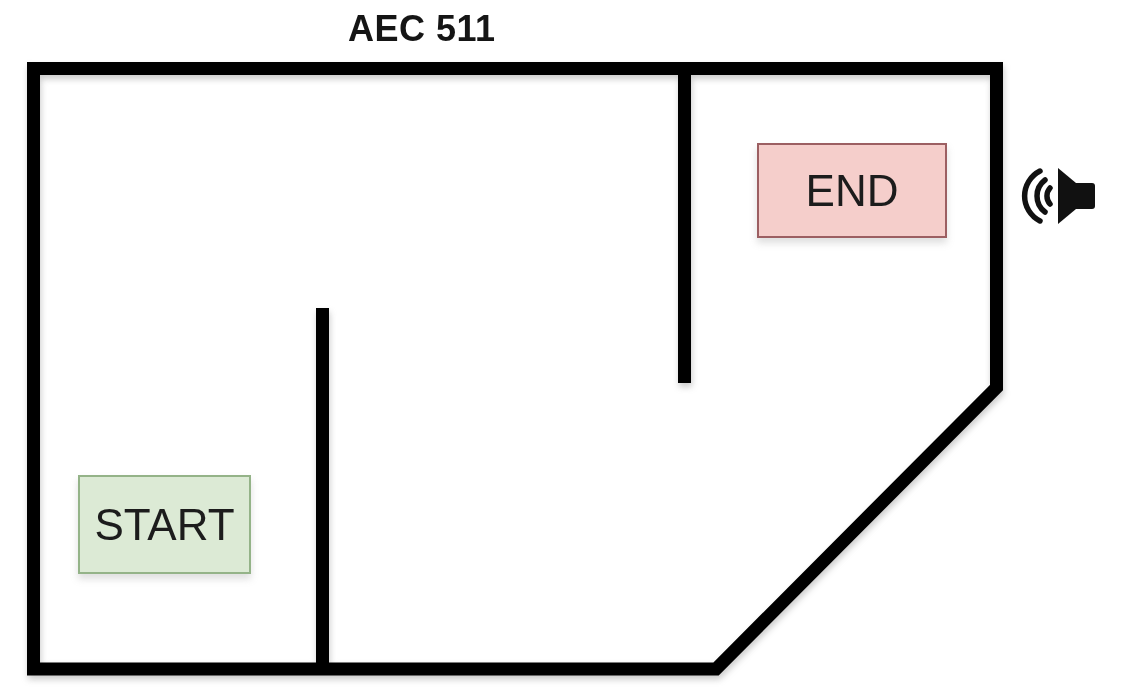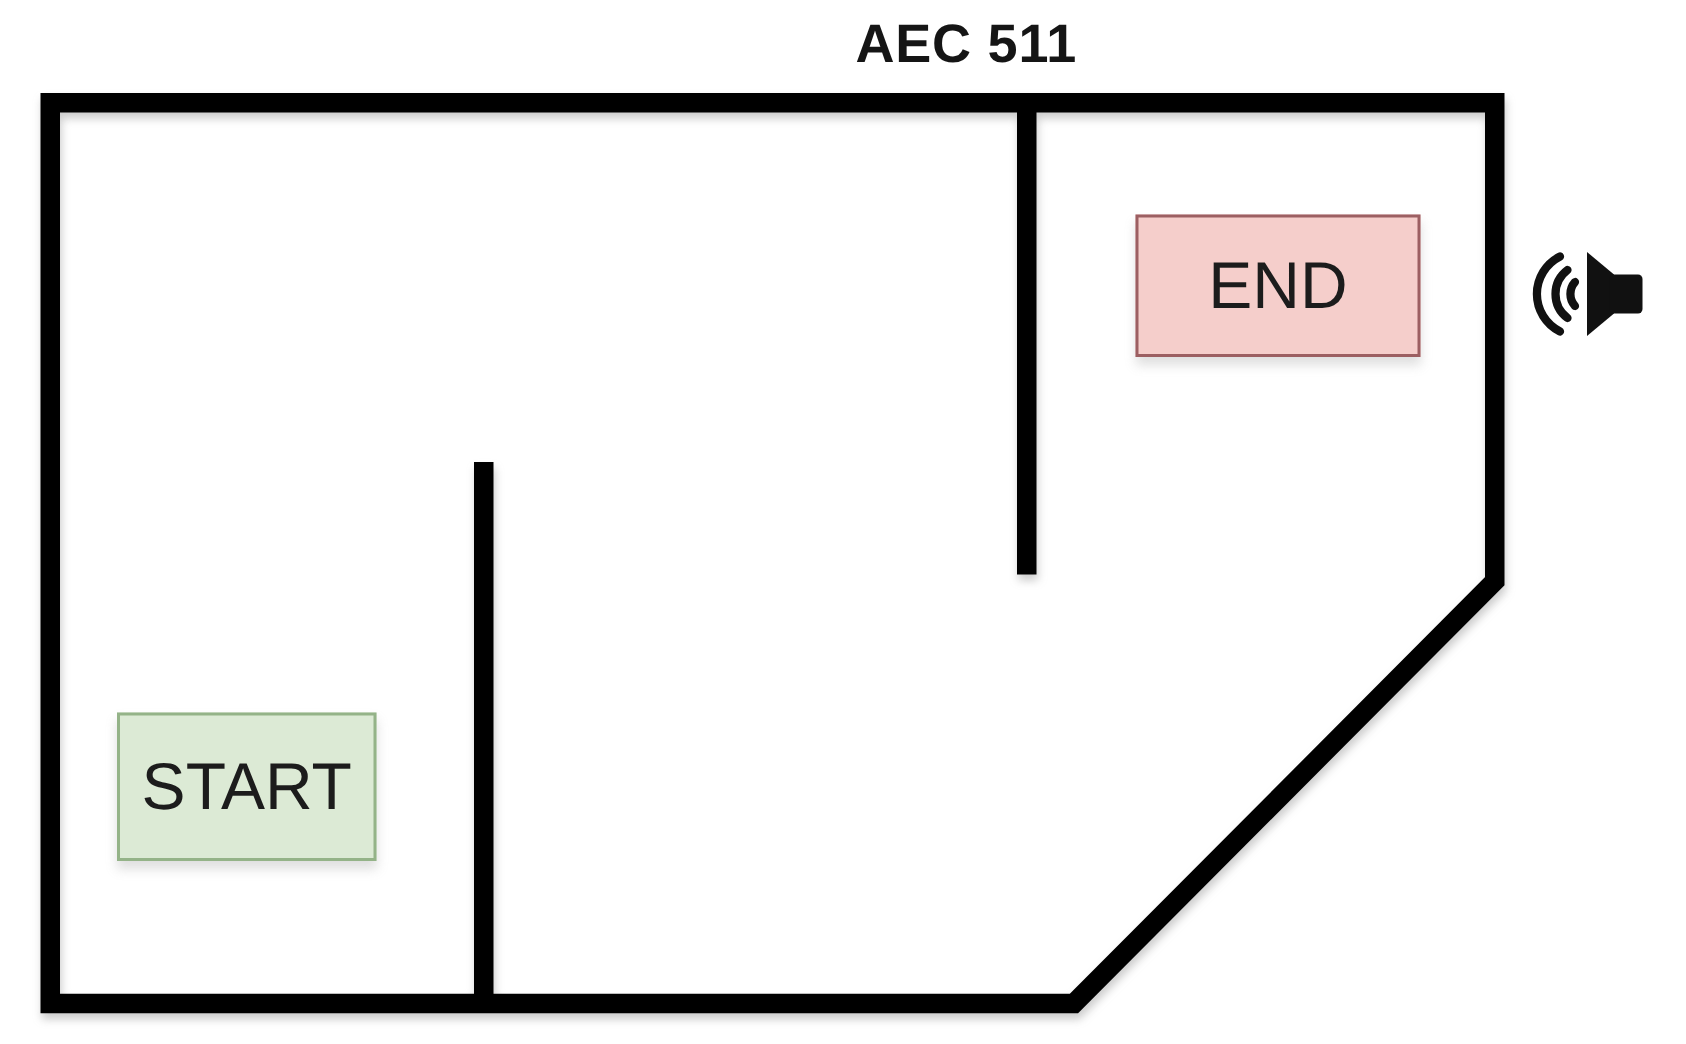--- a/index.html
+++ b/index.html
@@ -13,21 +13,21 @@
     width: 1124px;
     height: 696px;
     background: #ffffff;
     overflow: hidden;
   }
   .title {
     position: absolute;
     left: 348px;
     top: 8px;
     width: 370px;
-    text-align: right;
+    text-align: left;
     font-size: 36px;
     font-weight: bold;
     color: #151515;
     letter-spacing: 0.5px;
   }
   .walls-svg {
     position: absolute;
     left: 0;
     top: 0;
     filter: drop-shadow(1px 4px 3px rgba(110,110,110,0.35));

